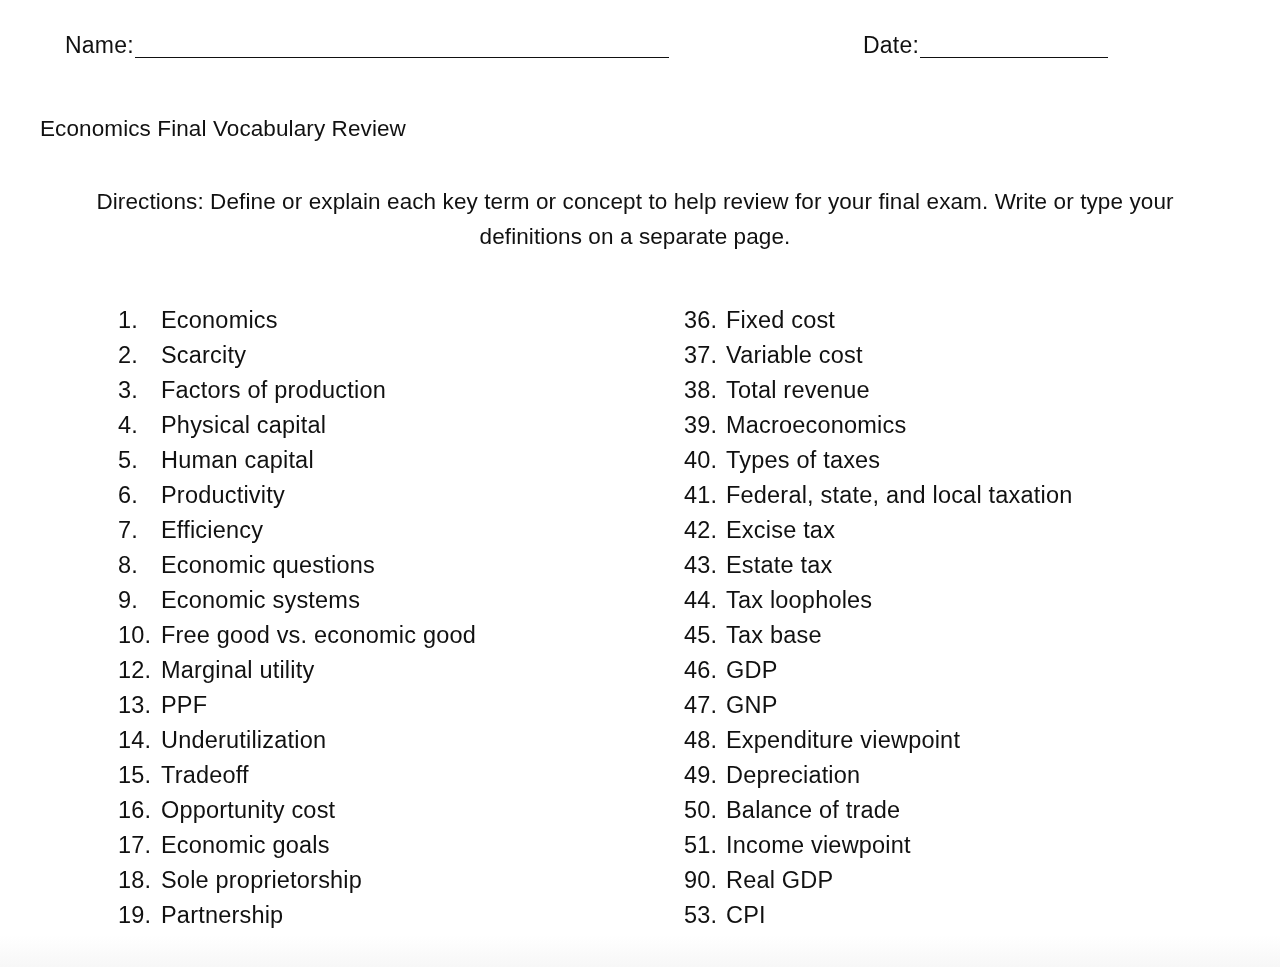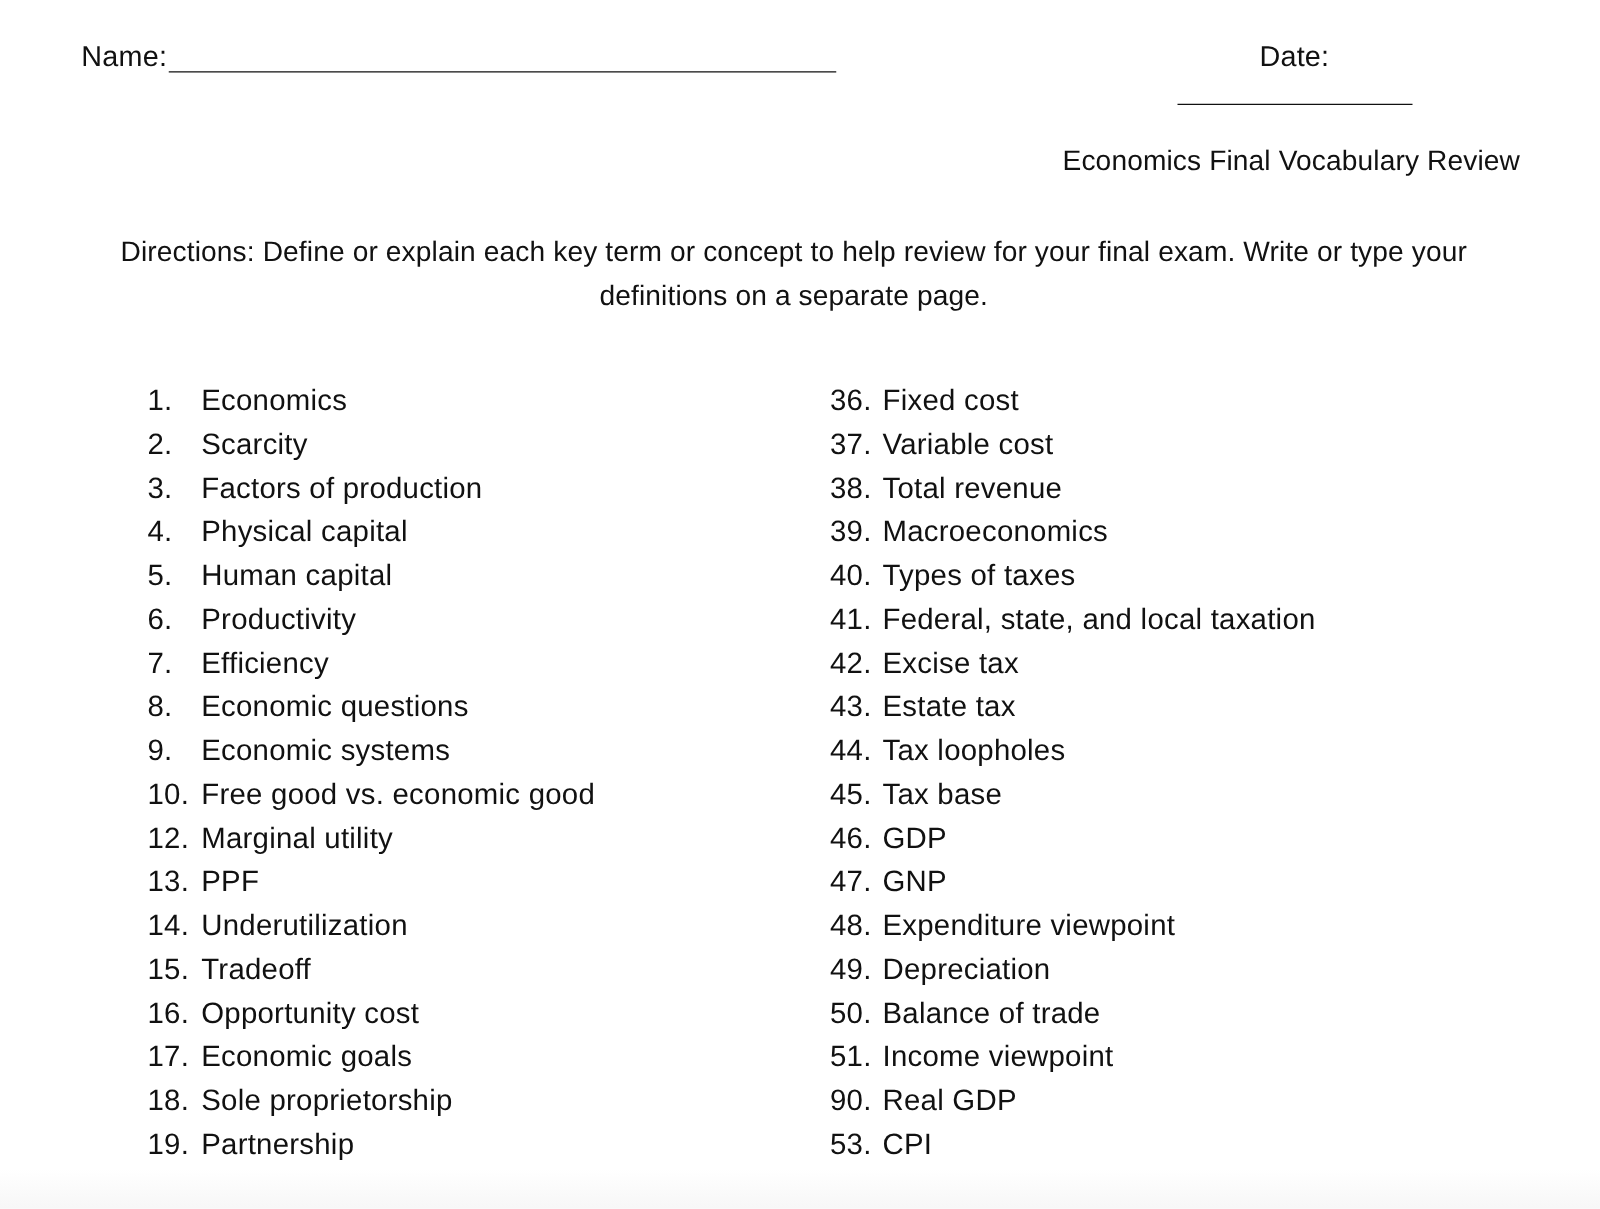--- a/index.html
+++ b/index.html
@@ -32,38 +32,39 @@
       letter-spacing: 0.2px;
     }
     .field {
       position: absolute;
       top: 0;
       display: flex;
       align-items: center;
       white-space: nowrap;
     }
     .field.name { left: 0; }
-    .field.date { left: 876px; flex-direction: column; }
+    .field.date { left: 798px; }
     .field-line {
       display: inline-block;
       border-bottom: 1.6px solid #111;
       height: 24px;
       margin-left: 1px;
     }
     .field.name .field-line { width: 534px; }
     .field.date .field-line { width: 188px; }
 
     .title {
       position: absolute;
       top: 116px;
       left: 0;
       width: 1216px;
-      text-align: right;
+      text-align: left;
       font-size: 22.5px;
       letter-spacing: 0.1px;
+      padding-left: 40px;
     }
     .directions {
       position: absolute;
       top: 184px;
       left: 65px;
       width: 1140px;
       font-size: 22.5px;
       line-height: 35px;
       letter-spacing: 0.1px;
       text-align: center;
@@ -85,20 +86,21 @@
       display: flex;
       white-space: nowrap;
     }
     .list.left .num {
       width: 43px;
       flex: 0 0 43px;
     }
     .list.right .num {
       width: 42px;
       flex: 0 0 42px;
+      margin-left: 20px;
     }
   </style>
 </head>
 <body>
 
 <div class="page">
 
   <div class="header-row">
     <div class="field name">
       <span>Name:</span>

